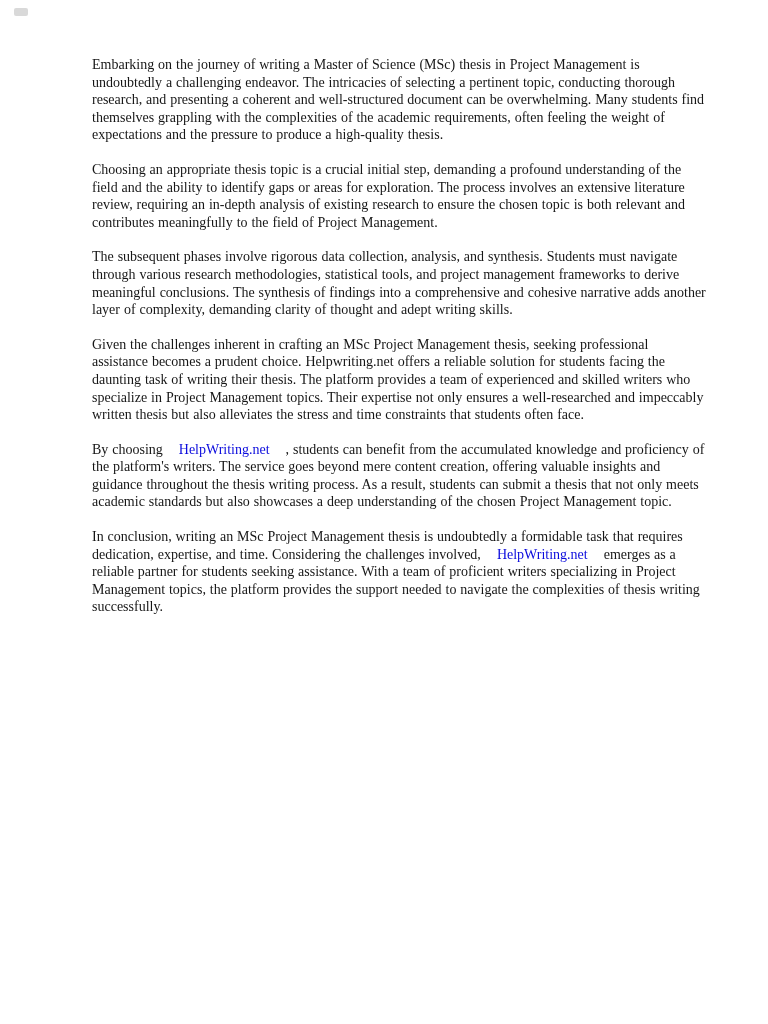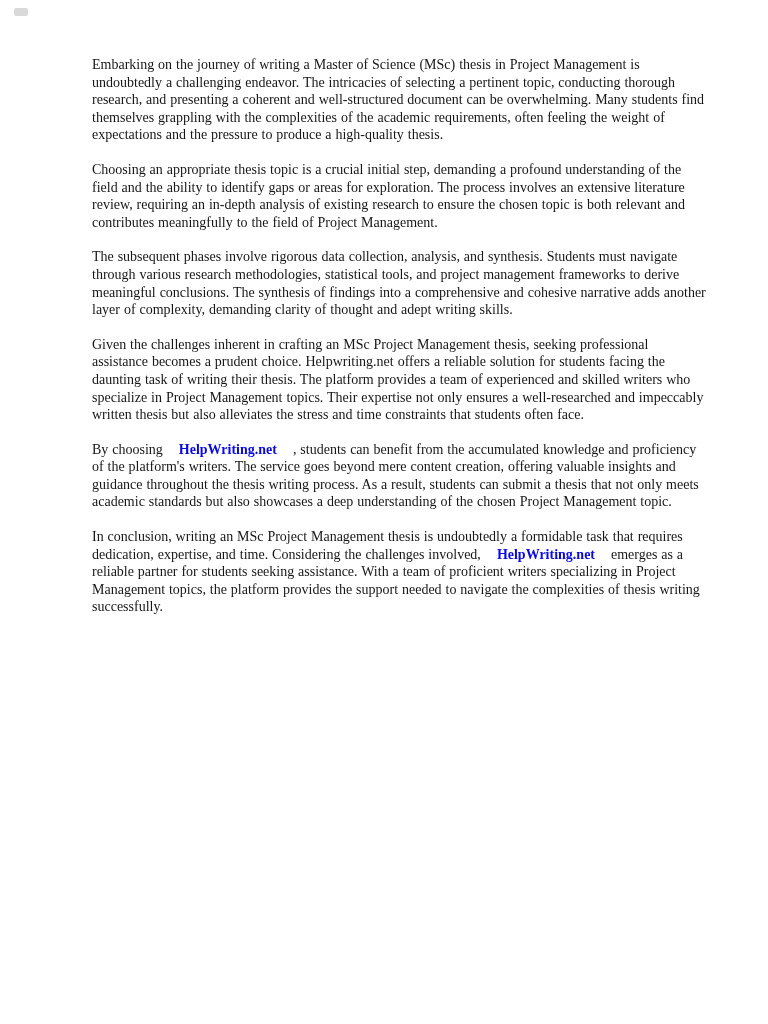--- a/index.html
+++ b/index.html
@@ -41,21 +41,21 @@
   .para {
     font-size: 14px;
     line-height: 17.6px;
     margin: 0 16px 17px 0;
     text-align: left;
     word-spacing: 0.4px;
   }
 
   .doc-link {
     color: var(--link-color, #0000ee);
-    font-weight: bold;
+    font-weight: normal;
     margin: 0 16px;
     cursor: pointer;
     text-decoration: none;
     white-space: nowrap;
   }
 </style>
 </head>
 <body>
 
 <div class="page">

